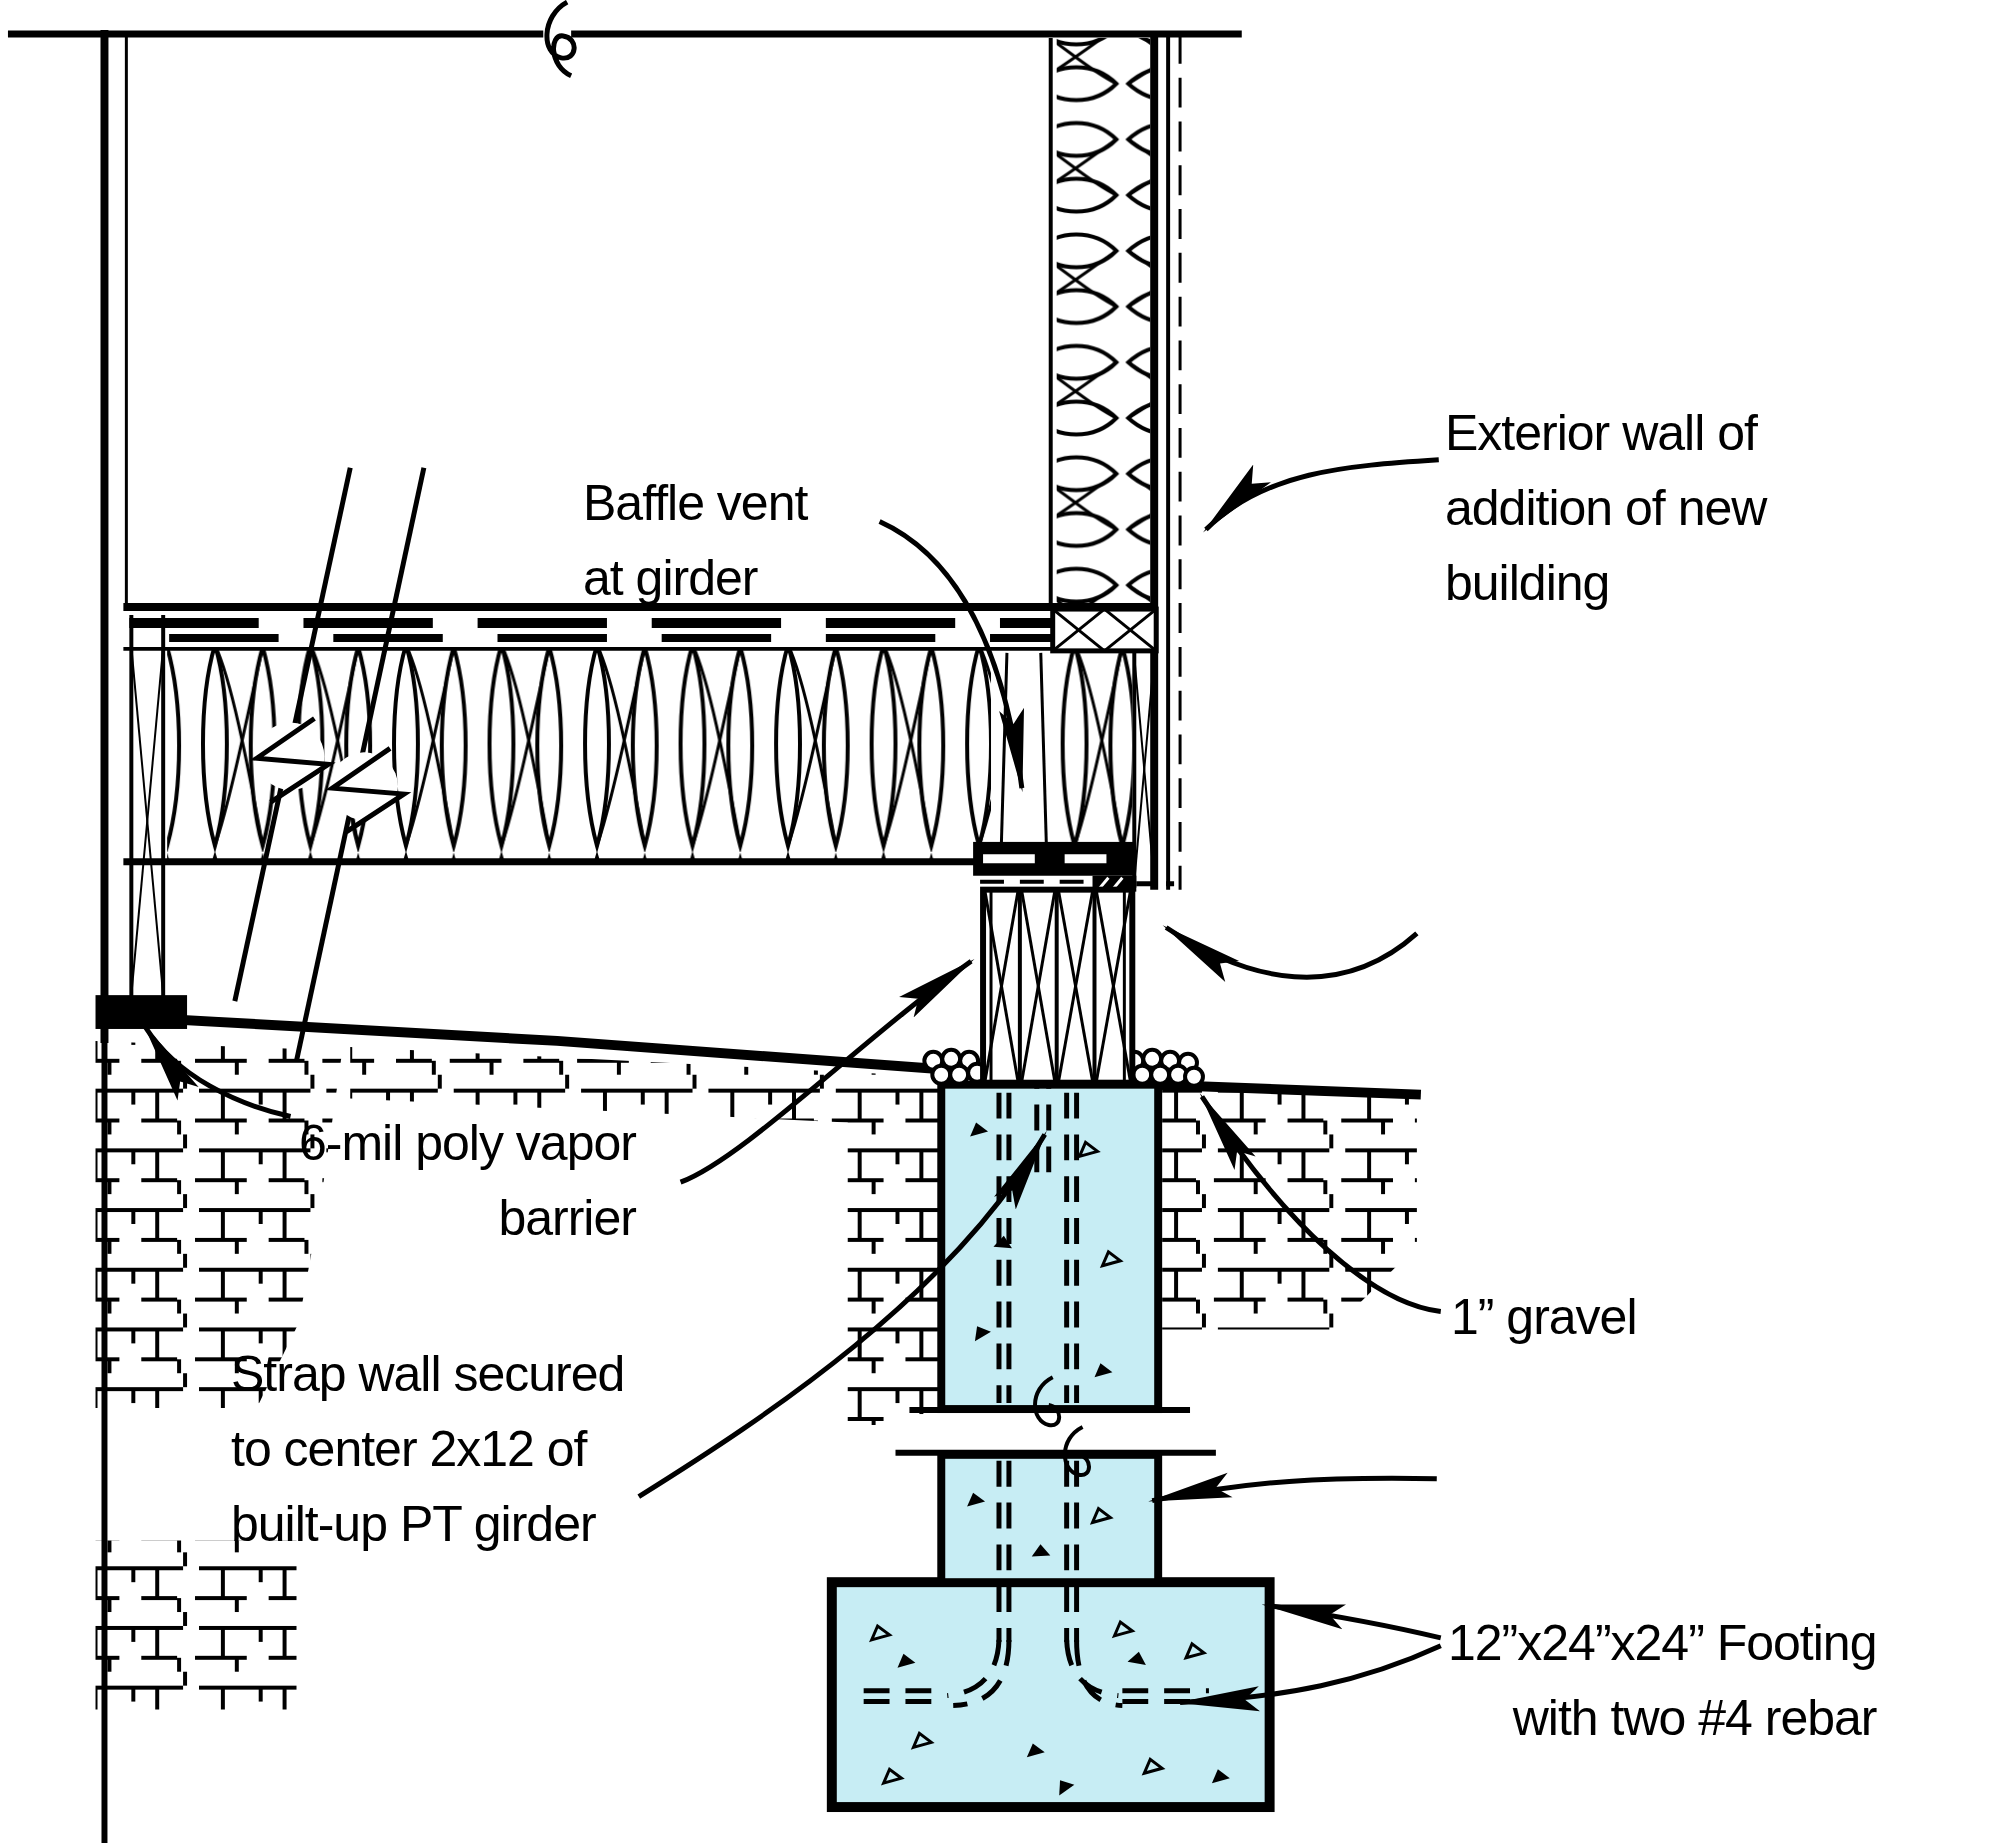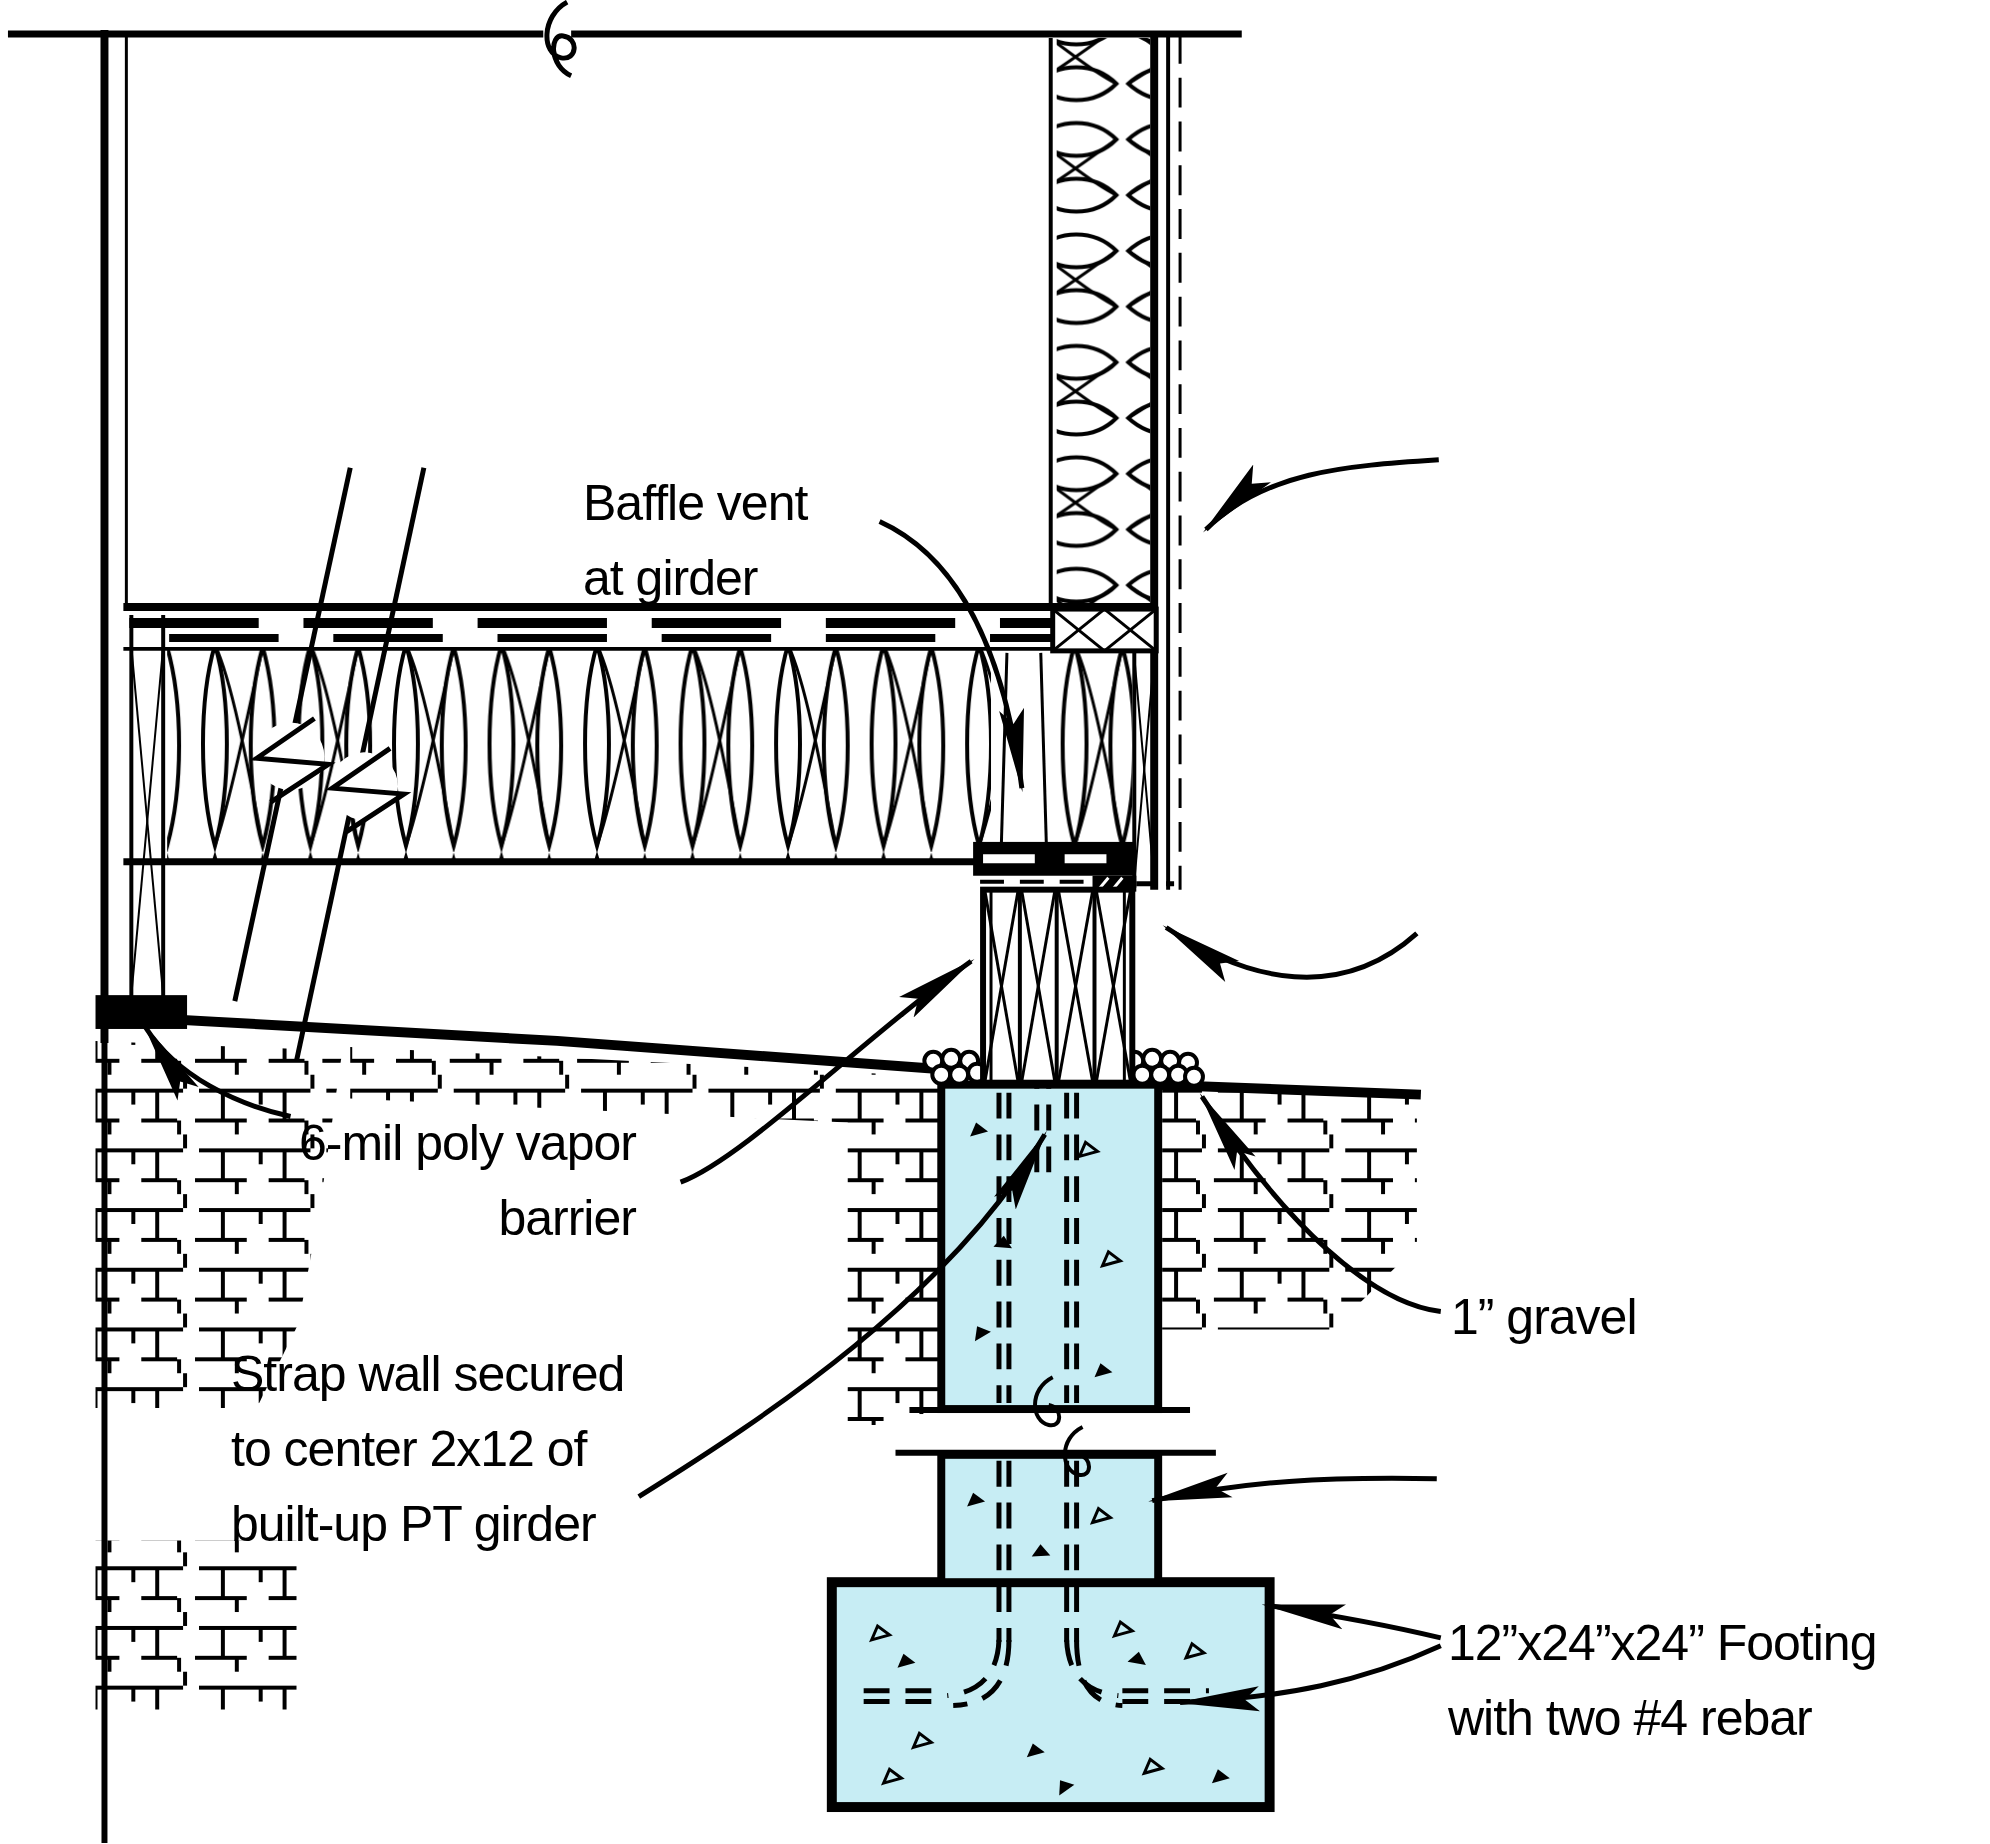--- a/index.html
+++ b/index.html
@@ -236,22 +236,25 @@
     <path d="M642,1504 C770,1424 956,1302 1050,1140" marker-end="url(#ah)"></path>
     <path d="M1448,1318 C1380,1310 1292,1232 1208,1102" marker-end="url(#ah)"></path>
     <path d="M1444,1486 C1330,1484 1258,1488 1158,1508" marker-end="url(#ah)"></path>
     <path d="M1448,1646 C1390,1632 1332,1622 1272,1613" marker-end="url(#ah)"></path>
     <path d="M1448,1654 C1370,1690 1292,1706 1186,1711" marker-end="url(#ah)"></path>
   </g>
 </svg>
 
   <div class="lbl" style="left:583px;  top:466px;">Baffle vent
 at girder</div>
+  <div class="lbl" style="left:1445px; top:396px;">Exterior wall of
+addition of new
+building</div>
   <div class="lbl" style="left:299px;  top:1106px;text-align:right;">6-mil poly vapor
 barrier</div>
   <div class="lbl" style="left:231px;  top:1337px;">Strap wall secured
 to center 2x12 of
 built-up PT girder</div>
   <div class="lbl" style="left:1451px; top:1280px;">1” gravel</div>
-  <div class="lbl" style="left:1448px; top:1606px;">12”x24”x24” Footing
+  <div class="lbl" style="left:1448px; top:1606px;text-align:right;">12”x24”x24” Footing
 with two #4 rebar</div>
 </div>
 
 
 </body></html>

